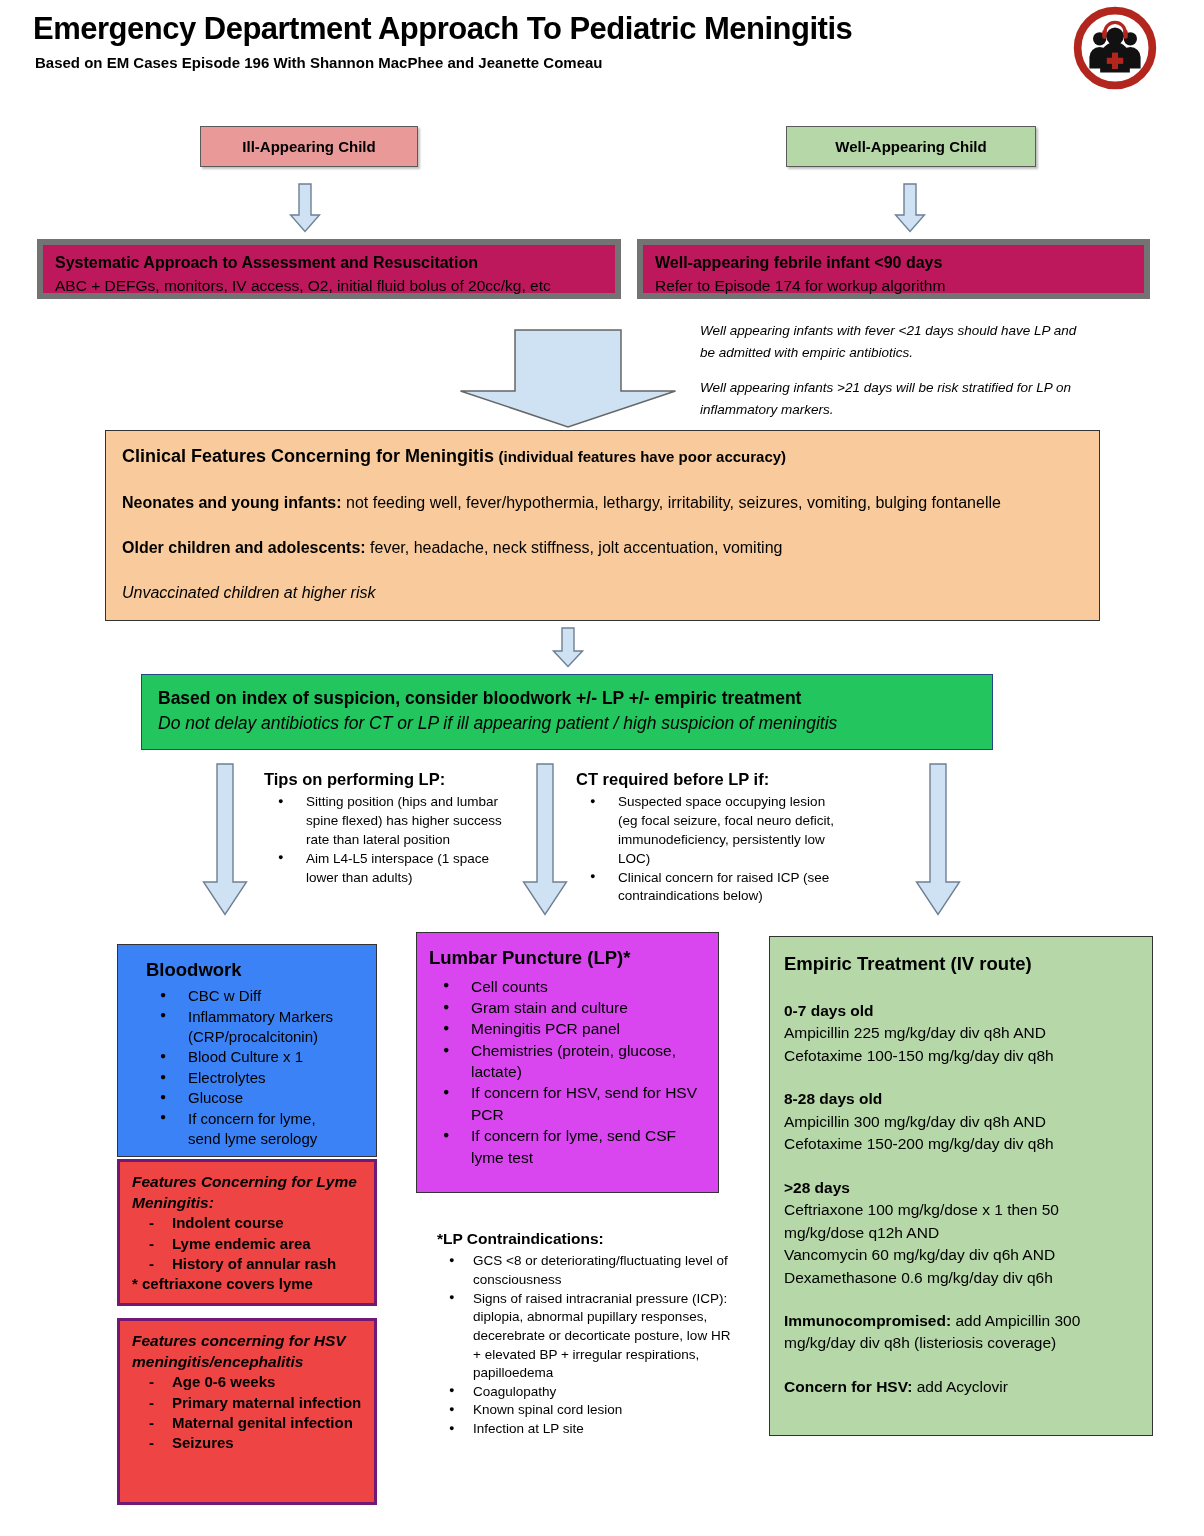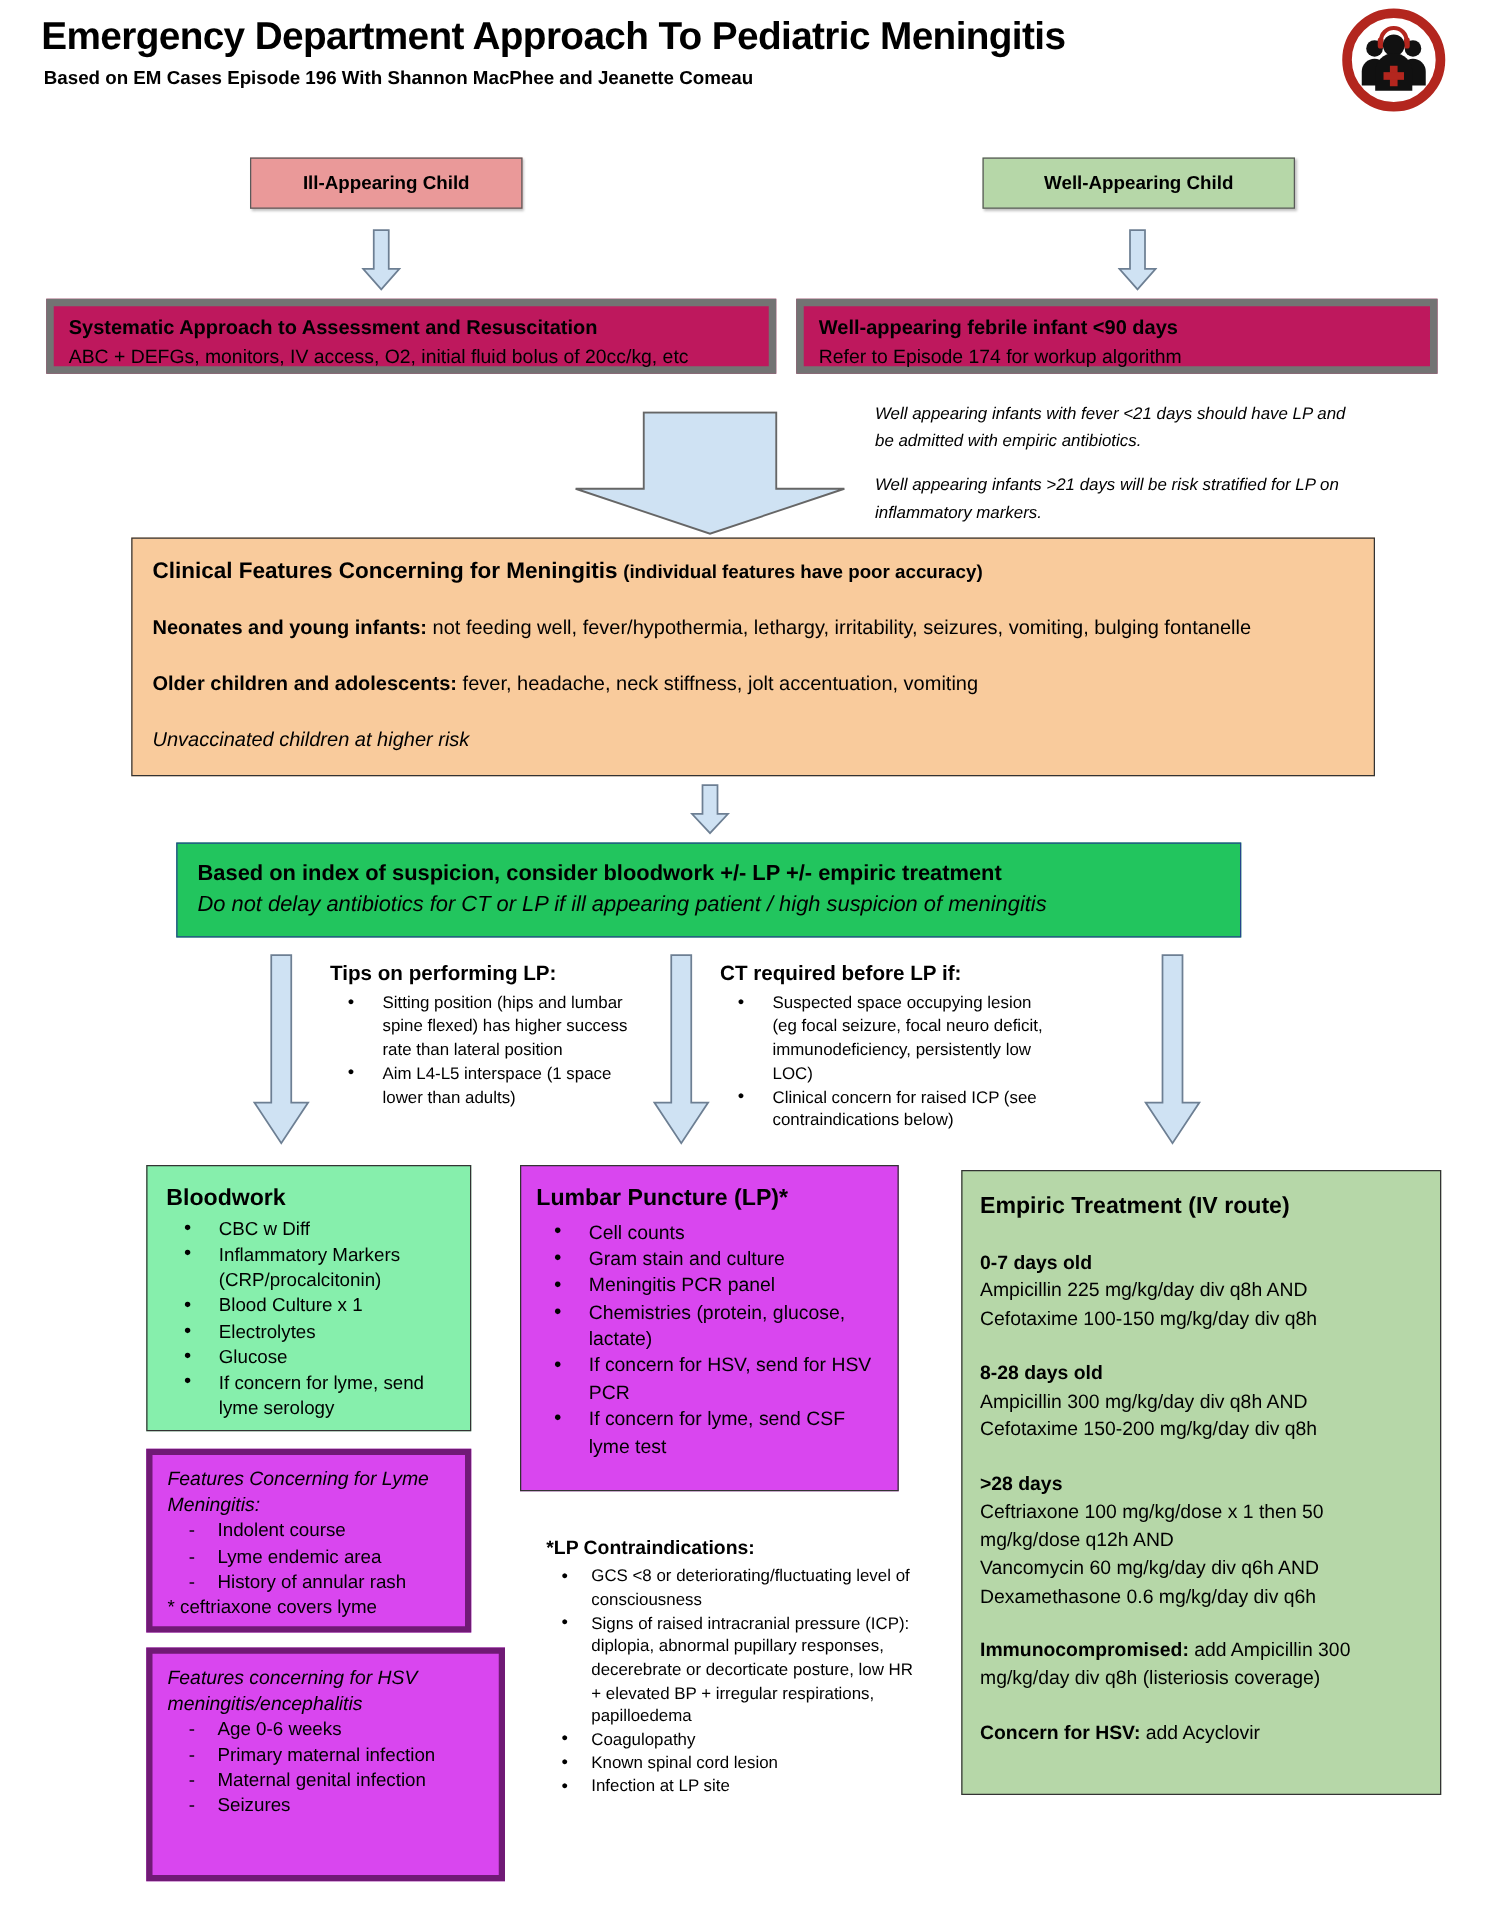--- a/index.html
+++ b/index.html
@@ -36,24 +36,24 @@
   .tipcol .hd { font-weight:bold; font-size:16.5px; margin-bottom:4px; }
   .tipcol ul { font-size:13.5px; line-height:1.4; }
 
   ul.blist { list-style:none; }
   ul.blist li { position:relative; padding-left:42px; }
   ul.blist li::before { content:"\25CF"; position:absolute; left:14px; top:0.18em; font-size:0.68em; }
   ul.dashlist { list-style:none; }
   ul.dashlist li { position:relative; padding-left:40px; }
   ul.dashlist li::before { content:"-"; position:absolute; left:17px; }
 
-  .bw-box { background:#86efac; border:1.5px solid #333; padding:12px 15px; font-size:15px; line-height:1.36; }
+  .bw-box { background:#3b82f6; border:1.5px solid #333; padding:12px 28px; font-size:15px; line-height:1.36;margin-top:12px; }
   .bw-box .hd { font-size:18.5px; font-weight:bold; margin-bottom:4px; }
 
-  .pink-box { background:#d946ef; border:5px solid #701a75; padding:9px 12px; font-size:15px; line-height:1.36; }
+  .pink-box { background:#ef4444; border:3px solid #701a75; padding:9px 12px; font-size:15px; line-height:1.36;font-weight:bold; }
   .pink-box .hd { font-style:italic; font-size:15.5px; }
   .pink-box .fn { }
 
   .lp-box { background:#d946ef; border:1.5px solid #333; padding:12px 12px; font-size:15.5px; line-height:1.38; }
   .lp-box .hd { font-size:18.5px; font-weight:bold; margin-bottom:5px; }
 
   .contra { font-size:13.5px; line-height:1.38; }
   .contra .hd { font-size:15.5px; font-weight:bold; margin-bottom:3px; }
   .contra ul.blist li { padding-left:36px; }
   .contra ul.blist li::before { left:12px; }
@@ -202,21 +202,21 @@
   <div class="abs pink-box" style="left:117px; top:1159px; width:260px; height:147px;">
     <div class="hd">Features Concerning for Lyme Meningitis:</div>
     <ul class="dashlist">
       <li>Indolent course</li>
       <li>Lyme endemic area</li>
       <li>History of annular rash</li>
     </ul>
     <div class="fn">* ceftriaxone covers lyme</div>
   </div>
 
-  <div class="abs pink-box" style="left:117px; top:1318px; width:287px; height:187px;">
+  <div class="abs pink-box" style="left:117px; top:1318px; width:260px; height:187px;">
     <div class="hd">Features concerning for HSV meningitis/encephalitis</div>
     <ul class="dashlist">
       <li>Age 0-6 weeks</li>
       <li>Primary maternal infection</li>
       <li>Maternal genital infection</li>
       <li>Seizures</li>
     </ul>
   </div>
 
   <div class="abs lp-box" style="left:416px; top:932px; width:303px; height:261px;">

